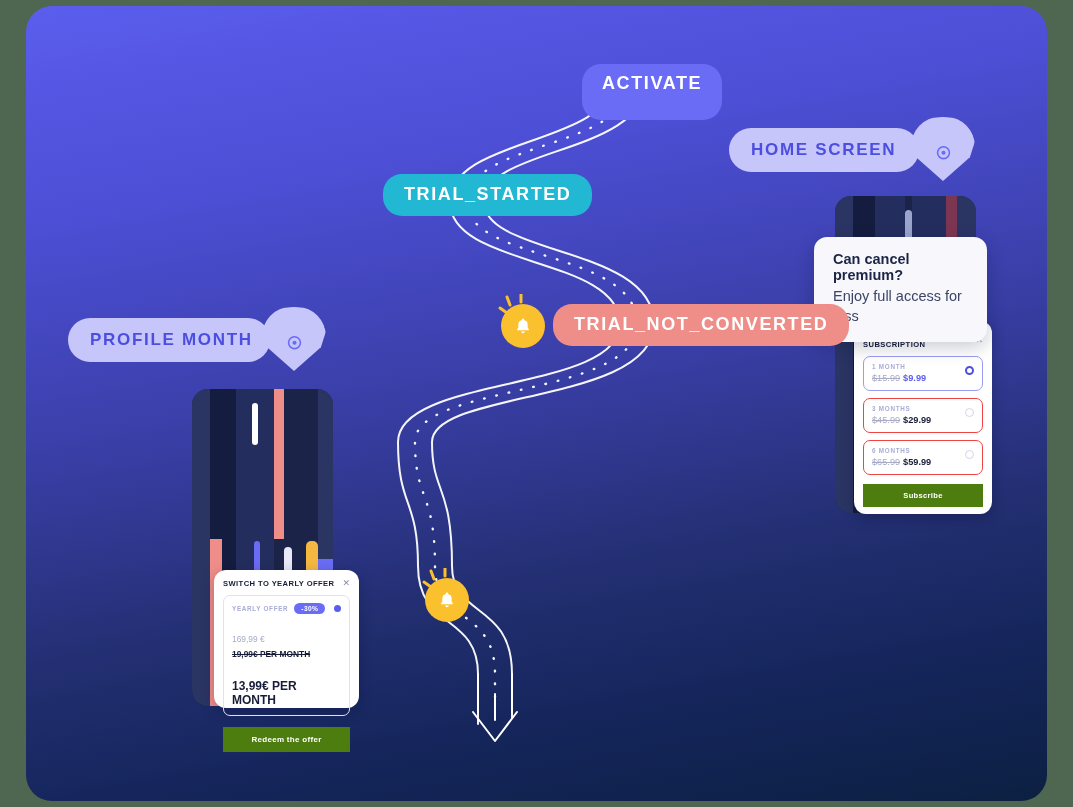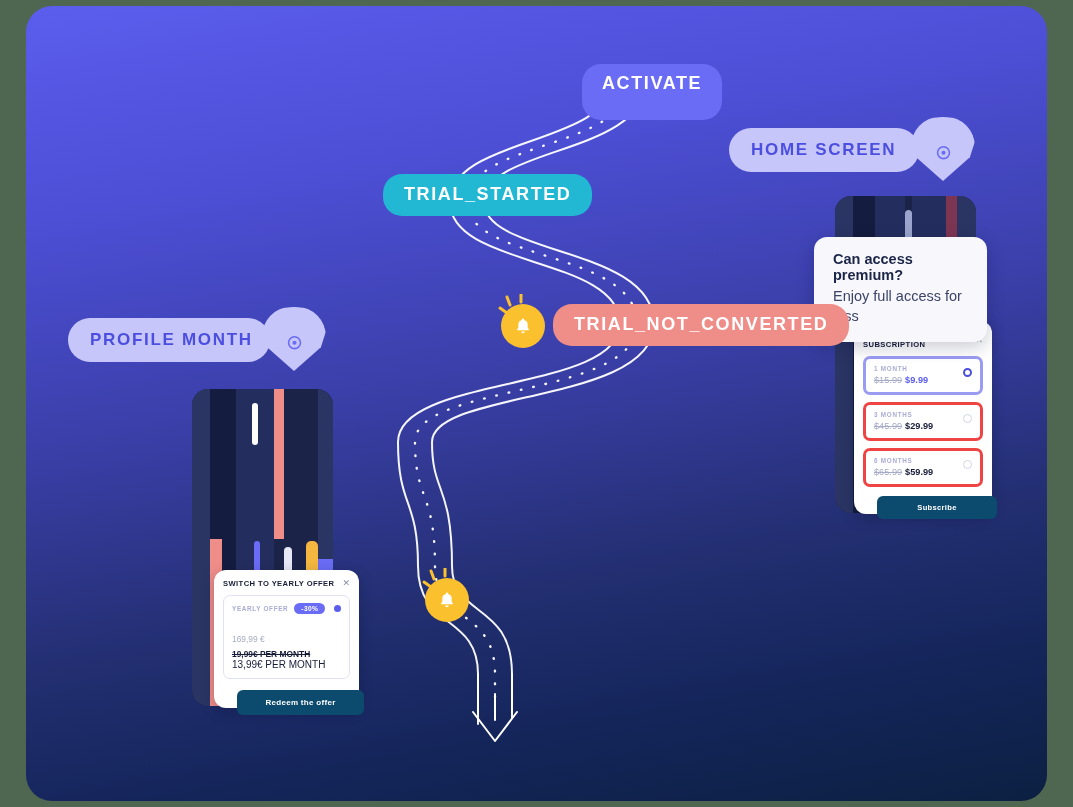--- a/index.html
+++ b/index.html
@@ -112,21 +112,21 @@
     position: absolute; background: #ffffff; border-radius: 12px;
     box-shadow: 0 4px 14px rgba(8,12,40,0.25);
   }
   #sheet-tailor { left: 828px; top: 315px; width: 138px; height: 193px; padding: 10px 9px; }
   #sheet-yearly { left: 188px; top: 564px; width: 145px; height: 138px; padding: 9px 9px; }
   .sheet-head { display: flex; align-items: center; justify-content: space-between; }
   .sheet-title { color: #171d38; font-weight: bold; font-size: 7.6px; letter-spacing: .42px; }
   .sheet-close { color: #8a90aa; font-size: 9px; line-height: 1; cursor: pointer; }
 
   .plan {
-    position: relative; border: 3px solid #ef4444; border-radius: 7px;
+    position: relative; border: 1px solid #ef4444; border-radius: 7px;
     padding: 6px 8px 7px; margin-top: 7px;
   }
   .plan.selected { border-color: #9a9cf2; }
   .plan-term { color: #a9acd6; font-size: 6.3px; font-weight: bold; letter-spacing: .75px; }
   .plan-prices { margin-top: 3px; font-size: 9.2px; font-weight: bold; }
   .plan-old { color: #a7abc6; text-decoration: line-through; font-weight: normal; }
   .plan-new { color: #171d38; margin-left: 3px; }
   .plan-new.accent { color: #5b5ded; }
   .radio {
     position: absolute; right: 8px; top: 9px;
@@ -134,28 +134,28 @@
   }
   .radio.on { border: 2.5px solid #4c4ee0; background: #fff; }
 
   .offer-box { border: 1px solid #e0e1f4; border-radius: 7px; padding: 7px 8px 8px; margin-top: 7px; position: relative; }
   .offer-row { display: flex; align-items: center; gap: 6px; }
   .offer-label { color: #a9acd6; font-size: 6.3px; font-weight: bold; letter-spacing: .7px; }
   .offer-pill { background: #6a6cf5; color: #fff; font-size: 6.6px; font-weight: bold; border-radius: 8px; padding: 2px 7px; letter-spacing: .4px; }
   .offer-dot { position: absolute; right: 8px; top: 9px; width: 7px; height: 7px; border-radius: 50%; background: #5b5ded; }
   .offer-total { color: #a7abc6; font-size: 8.4px; margin-top: 20px; }
   .offer-old { color: #171d38; font-size: 8.4px; font-weight: bold; text-decoration: line-through; margin-top: 5px; }
-  .offer-new { color: #171d38; font-size: 10px; font-weight: normal; margin-top: 0; }
+  .offer-new { color: #171d38; font-size: 12px; font-weight: bold; margin-top: 20px; }
 
   .cta {
     display: block; width: 100%; margin-top: 9px;
-    background: #0c4a6e; color: #fff; border: none; border-radius: 6px;
+    background: #4d7c0f; color: #fff; border: none; border-radius: 0;
     font-family: "Liberation Sans", sans-serif;
     font-weight: bold; font-size: 7.6px; letter-spacing: .3px;
-    padding: 7px 0; cursor: pointer; margin-left: 14px;
+    padding: 7px 0; cursor: pointer;
   }
   #sheet-yearly .cta { margin-top: 11px; padding: 8px 12px; font-size: 8px; }
 </style>
 </head>
 <body>
 
 <div id="canvas">
 
   <svg class="road" viewBox="0 0 1021 795">
     <defs>
@@ -264,21 +264,21 @@
       </div>
       <div class="offer-dot"></div>
       <div class="offer-total">169,99 €</div>
       <div class="offer-old">19,99€ PER MONTH</div>
       <div class="offer-new">13,99€ PER MONTH</div>
     </div>
     <button class="cta">Redeem the offer</button>
   </div>
 
   <div class="tip-card" id="tip-premium">
-    <div class="tip-title">Can access premium?</div>
+    <div class="tip-title">Can cancel premium?</div>
     <div class="tip-body">Enjoy full access for less</div>
   </div>
 
 
   <div class="pin-label" id="pin-home">
     <div class="pin-drop"></div>
     <div class="pin-bar">
       <span>HOME SCREEN</span>
     </div>
     <div class="pin-icon">

